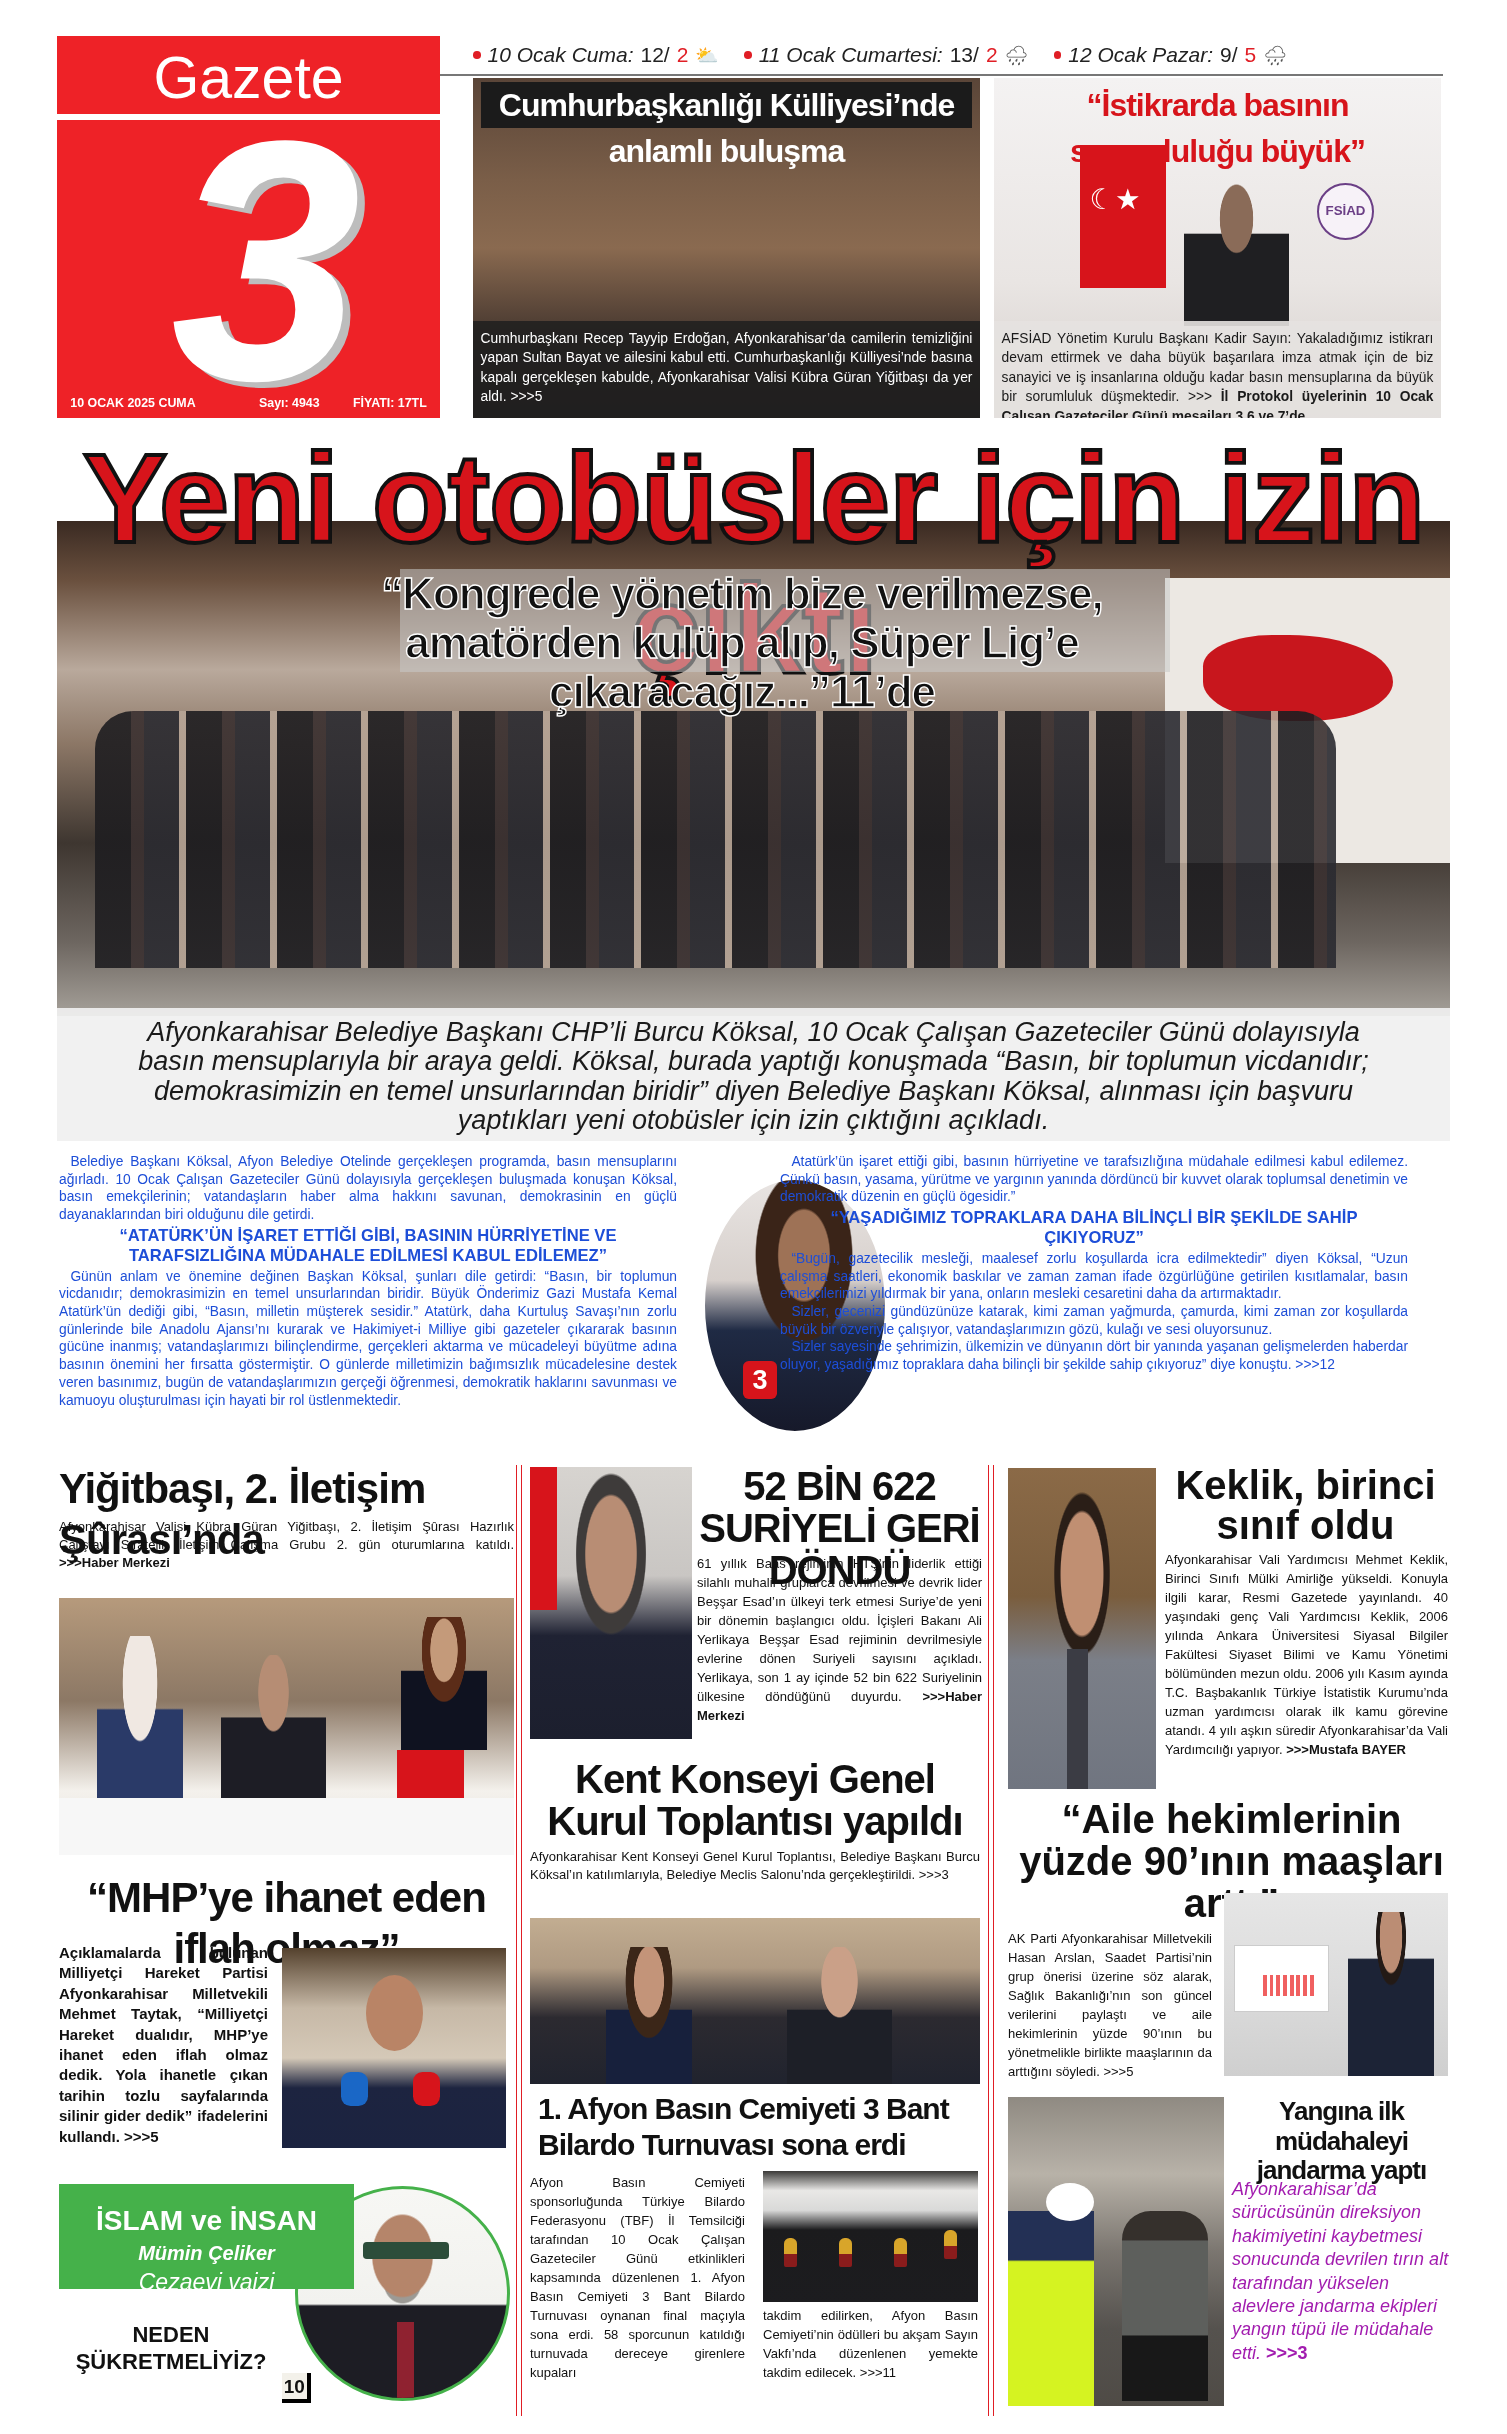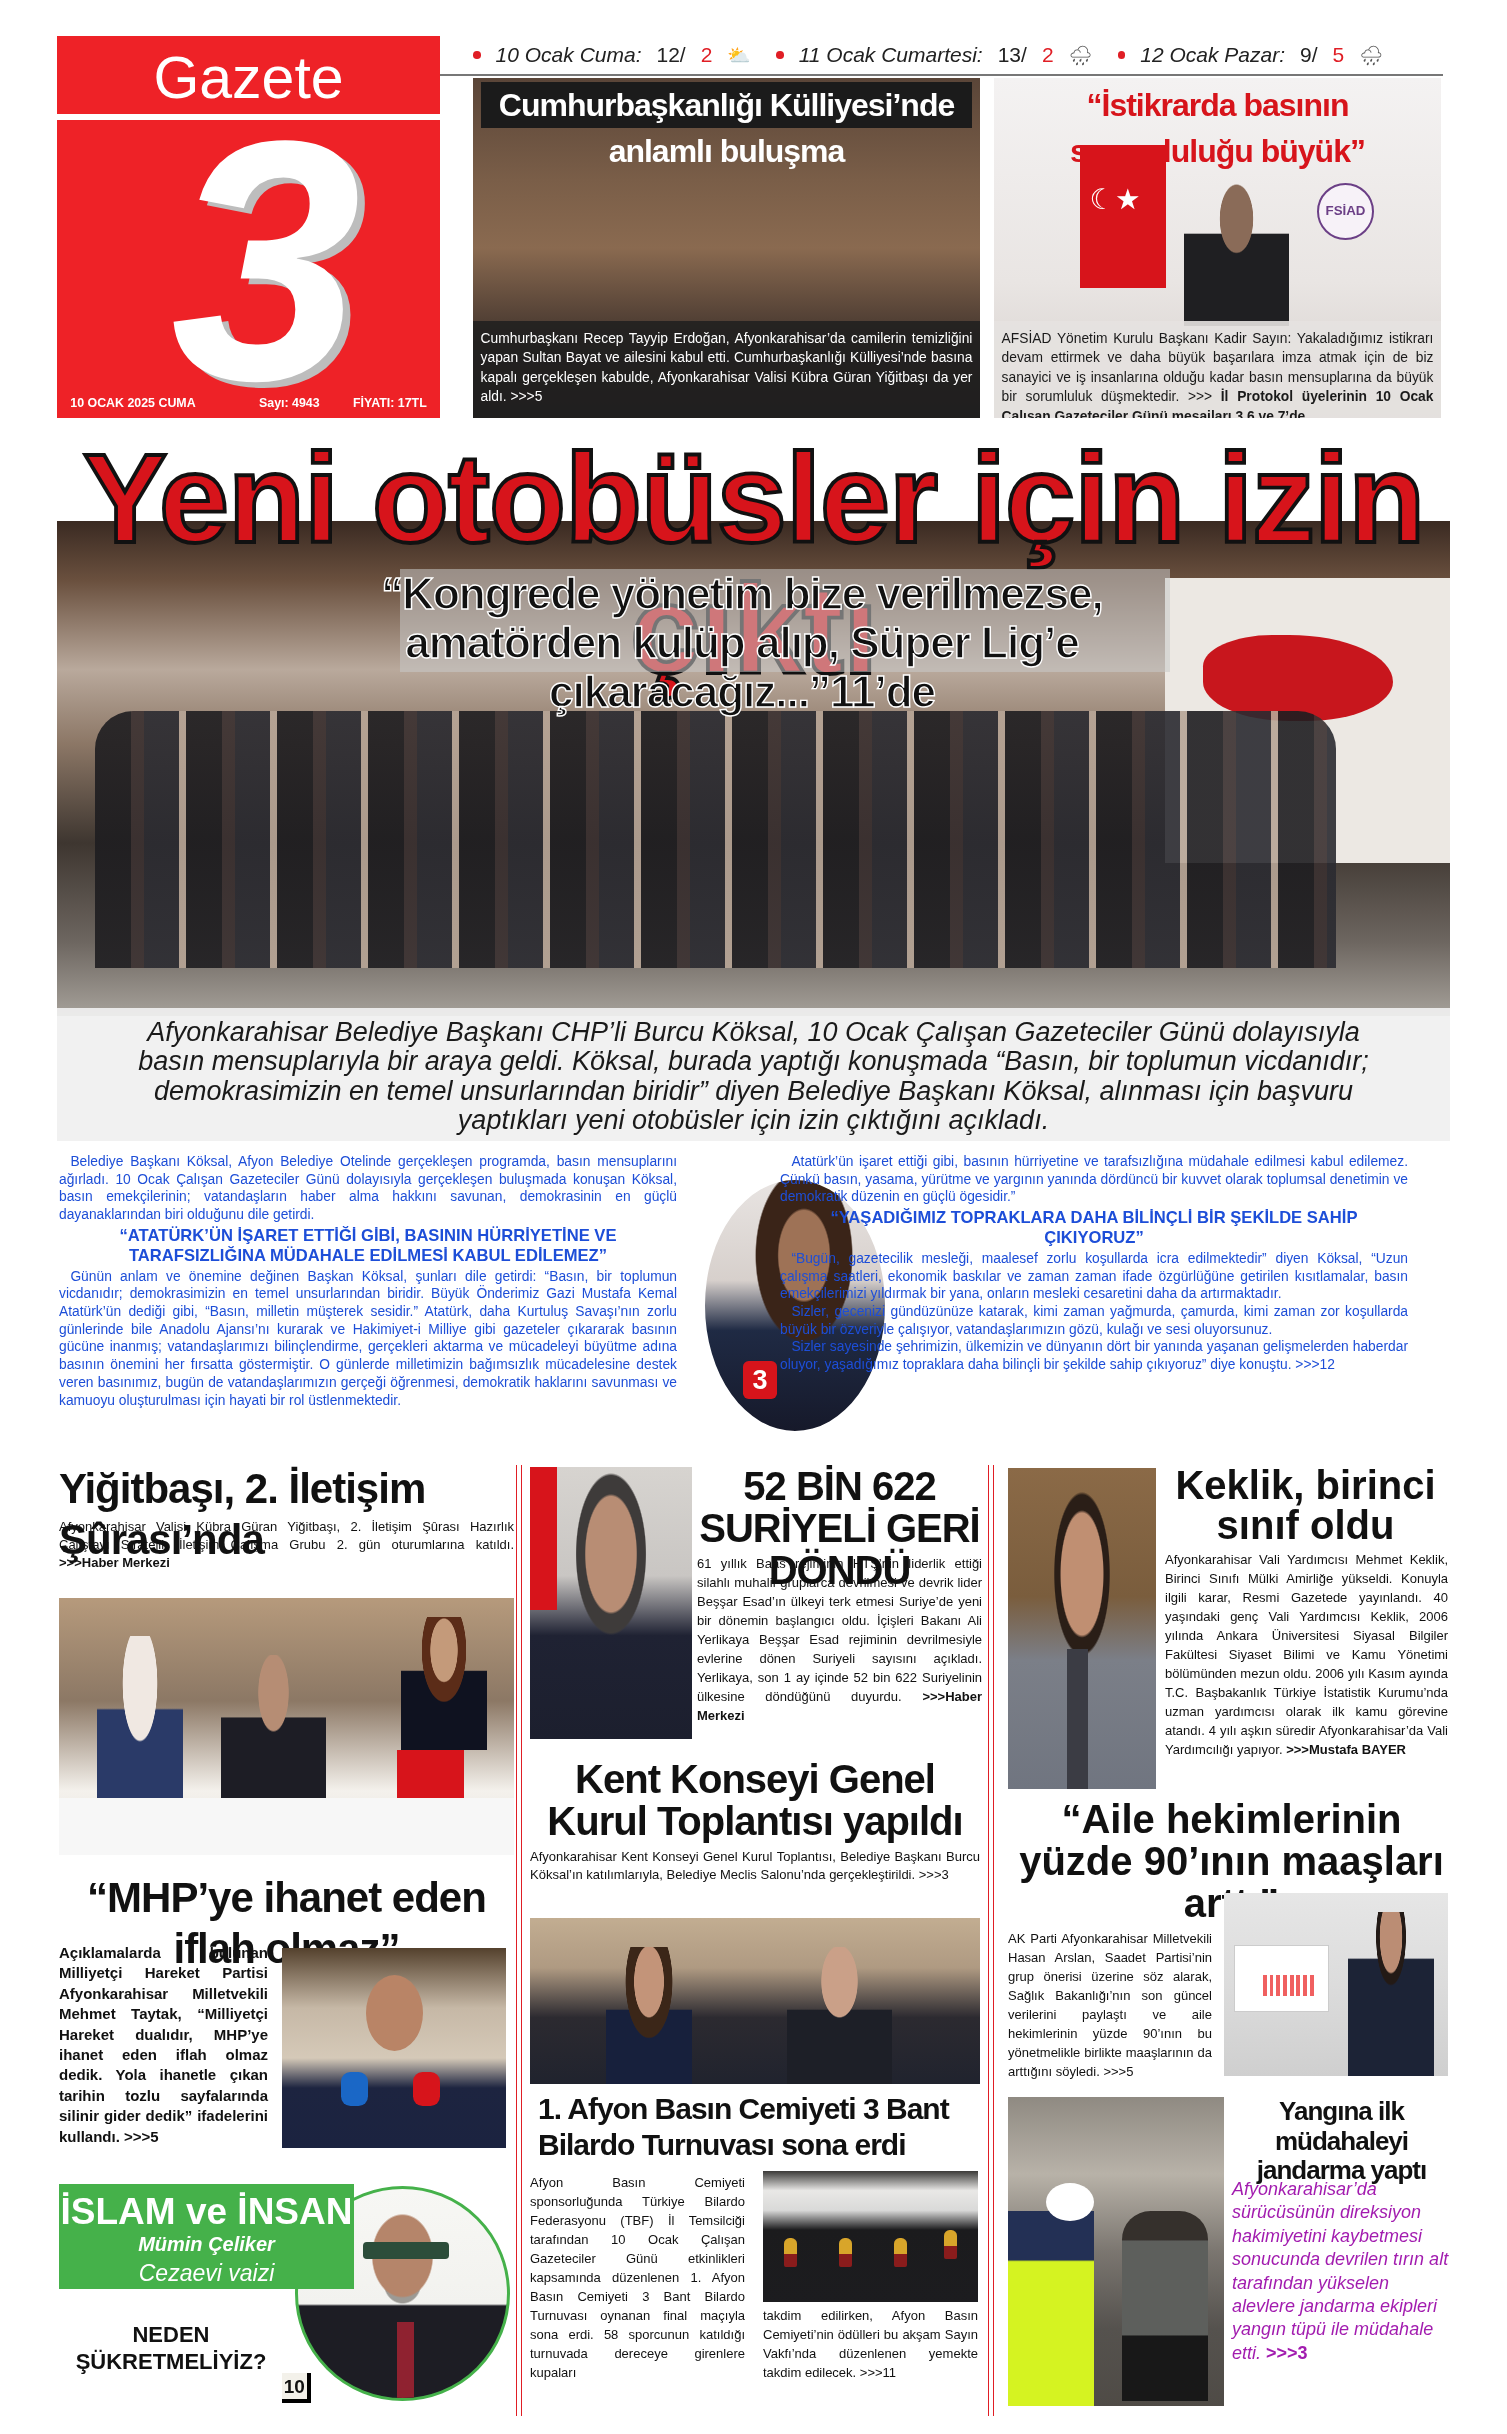--- a/index.html
+++ b/index.html
@@ -12,21 +12,21 @@
 
   
   #logo { left: 57px; top: 36px; width: 383px; height: 382px; background: #ee2227; }
   #logo .word { position: absolute; left: 0; right: 0; top: 7.6px; height: 68px; text-align: center; color: #fff; font-size: 59px; line-height: 68px; }
   #logo .rule { position: absolute; left: 0; right: 0; top: 78px; height: 5.7px; background: #fff; }
   #logo .num { position: absolute; left: 95px; top: 67px; width: 228px; height: 314px; color: #fff; font-size: 342px; font-weight: 900; font-style: italic; line-height: 314px; text-align: center; text-shadow: 7.6px 5.7px 0 #bdbdbd; }
   #logo .meta { position: absolute; bottom: 7.6px; font-size: 12.4px; font-weight: 700; color: #fff; }
 
   
   #weather { left: 473px; top: 36px; width: 970px; height: 38px; display: flex; gap: 25px; align-items: center; font-size: 21px; font-style: italic; color: #222; }
-  #weather .day { display: flex; align-items: center; gap: 15px; white-space: nowrap; }
+  #weather .day { display: flex; align-items: center; gap: 7px; white-space: nowrap; }
   #weather .dot { width: 7.6px; height: 7.6px; border-radius: 50%; background: #e01e25; display: inline-block; }
   #weather .low { color: #e01e25; font-style: normal; }
   #weather .hi { font-style: normal; }
   #weather .ico { font-size: 19px; color: #555; font-style: normal; }
   #hr-top { left: 440px; top: 74px; width: 1003px; height: 1.9px; background: #777; }
 
   
   #top1 { left: 473px; top: 78px; width: 507px; height: 340px; background: linear-gradient(180deg,#5a4538 0%,#7a5e48 30%,#8a6a50 50%,#3b2f2a 80%,#2a2220 100%); }
   #top1 .title { position: absolute; left: 7.6px; right: 7.6px; top: 3.8px; height: 46px; background: #1b1b1b; color: #fff; font-size: 32px; line-height: 46px; text-align: center; }
   #top1 .cap { position: absolute; left: 0; right: 0; bottom: 0; height: 97px; background: rgba(30,30,30,0.85); color: #fff; font-size: 13.8px; line-height: 19.5px; padding: 7.6px 7.6px 0 7.6px; }
@@ -75,21 +75,21 @@
   #yigit-photo .table { position: absolute; left: 0; right: 0; bottom: 0; height: 57px; background: #f7f7f7; }
 
   #mhp-title { left: 59px; top: 1872px; width: 455px; font-size: 42px; line-height: 51px; text-align: center; }
   #mhp-text { left: 59px; top: 1943px; width: 209px; font-size: 15px; line-height: 20.4px; font-weight: 700; }
   #mhp-photo { left: 282px; top: 1948px; width: 224px; height: 200px; background: linear-gradient(180deg,#54412d 0%,#c6b8a6 30%,#d5c9b8 55%,#1d2440 70%,#1b2340 100%); }
   #mhp-photo .head { position: absolute; left: 84px; top: 27px; width: 57px; height: 76px; border-radius: 50%; background: #b98466; }
   #mhp-photo .mic1 { position: absolute; left: 59px; top: 124px; width: 27px; height: 34px; background: #1a67c6; border-radius: 9.5px; }
   #mhp-photo .mic2 { position: absolute; left: 131px; top: 124px; width: 27px; height: 34px; background: #d7141b; border-radius: 9.5px; }
 
   #islam-box { left: 59px; top: 2184px; width: 295px; height: 105px; background: #45b14a; color: #fff; text-align: center; }
-  #islam-box .t1 { font-size: 37px; font-weight: 900; line-height: 36px; padding-top: 10px; }
+  #islam-box .t1 { font-size: 28px; font-weight: 900; line-height: 36px; padding-top: 19px; }
   #islam-box .t2 { font-size: 20px; font-weight: 700; font-style: italic; line-height: 28.5px; }
   #islam-box .t3 { font-size: 23px; font-style: italic; line-height: 28.5px; }
   #islam-circle { left: 295px; top: 2186px; width: 215px; height: 215px; border-radius: 50%; border: 3.8px solid #45b14a; background: radial-gradient(ellipse at 50% 32%, #b5856a 0 20%, transparent 21%), radial-gradient(ellipse at 50% 45%, #9c9a95 0 12%, transparent 13%), linear-gradient(180deg,#f7f7f4 0%,#f2f2ef 55%,#1d1d24 56%,#1d1d24 100%); overflow: hidden; }
   #islam-circle .glasses { position: absolute; left: 65px; top: 53px; width: 86px; height: 17px; background: #2c4d3a; border-radius: 3.8px; }
   #islam-circle .tie { position: absolute; left: 99px; top: 133px; width: 17px; height: 86px; background: #8f2230; }
   #neden { left: 59px; top: 2321px; width: 224px; text-align: center; font-size: 22px; font-weight: 900; line-height: 27px; }
   #page10 { left: 282px; top: 2373px; width: 28.5px; height: 30px; background: #f3f1ea; border-right: 4.8px solid #000; border-bottom: 4.8px solid #000; font-size: 19px; font-weight: 900; text-align: center; line-height: 28.5px; }
 
   
   #suriye-photo { left: 530px; top: 1467px; width: 162px; height: 272px; background: radial-gradient(ellipse at 50% 32%, #b88d74 0 22%, #3e3b3a 23% 30%, transparent 31%), linear-gradient(180deg,#d7d4d0 0%,#c9c6c3 40%,#1f2233 62%,#1c1f2e 100%); }

